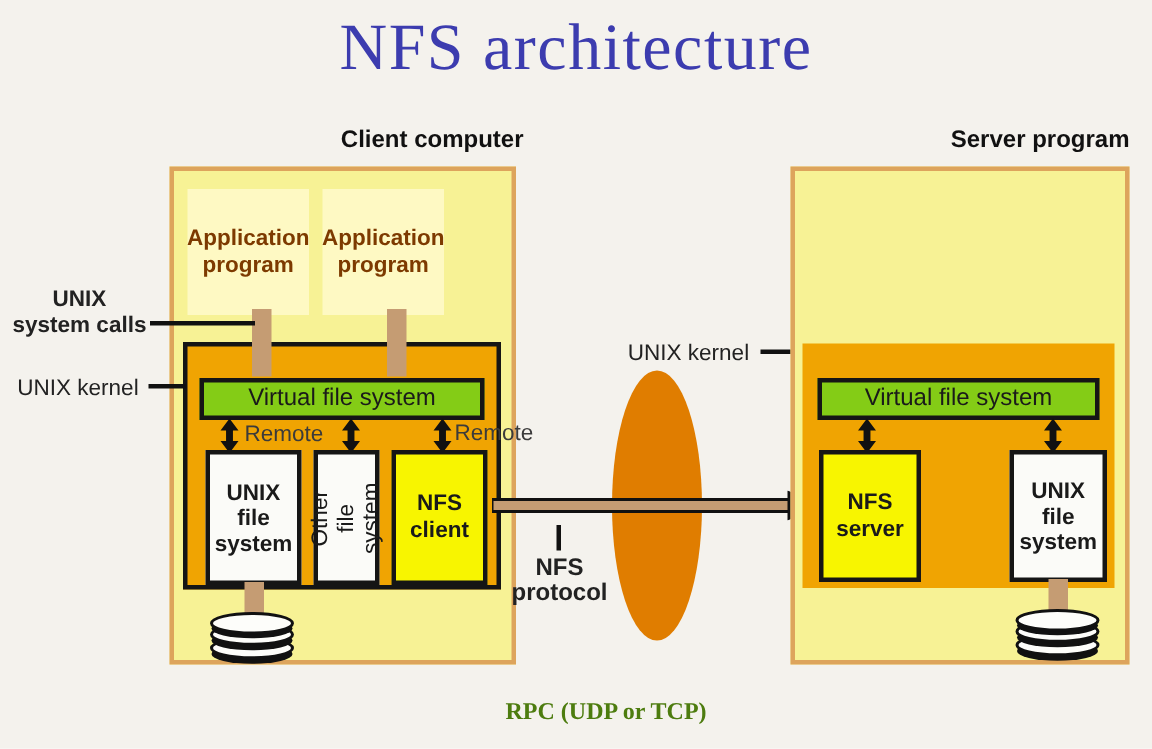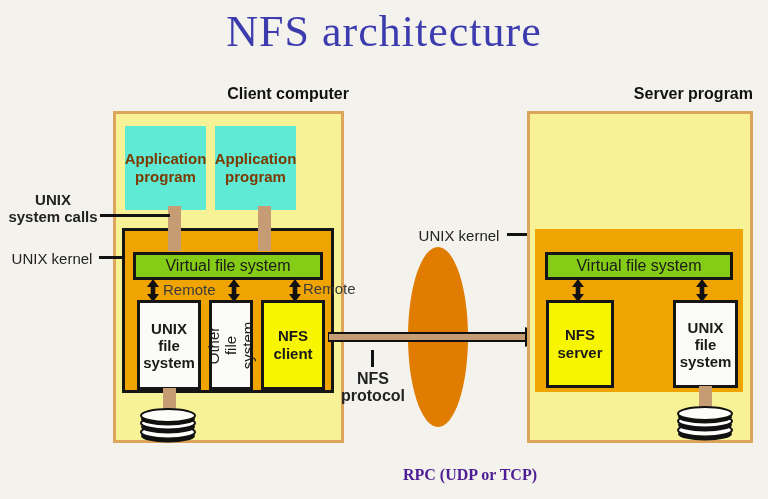--- a/index.html
+++ b/index.html
@@ -17,35 +17,35 @@
     left:0; top:6px; width:768px; text-align:center;
     font-family:"Liberation Serif", serif;
     font-size:44px; color:#3c3caf; letter-spacing:1px;
   }
   .machine-label { top:85px; font-size:16px; font-weight:bold; text-align:right; color:#111; }
 
   .outer-box { background:#f7f295; border:3px solid #dda45c; }
   .kernel-box { background:#f0a402; }
   .kernel-box.bordered { border:3px solid #151515; }
   .app-box {
-    background:#5eead4; color:#7d3a00; font-weight:bold;
+    background:#fef9c3; color:#7d3a00; font-weight:bold;
     font-size:15px; line-height:18px;
   }
   .white-box { background:#fbfbf8; border:3px solid #151515; font-size:15px; line-height:17px; }
   .vfs-box { background:#84cc16; border:3px solid #151515; font-size:16px; }
   .yellow-box { background:#f8f500; border:3px solid #151515; font-size:15px; line-height:18px; }
   .connector { background:#c59c73; }
   .pointer-line { background:#111; height:3px; }
   .small-label { font-size:15px; line-height:17px; color:#222; }
   .flow-label { font-size:15px; color:#3b3b3b; }
   .rot-text { transform:rotate(-90deg); white-space:pre-line; text-align:center; font-size:15px; line-height:17px; }
   .network-ellipse { background:#e07d00; border-radius:50%; }
   .rpc-label {
     font-family:"Liberation Serif", serif; font-size:16px; font-weight:600;
-    text-align:right; color:#4c1d95;
+    text-align:left; color:#4d7c0f;
   }
   svg { display:block; }
 </style>
 </head>
 <body>
 
 <div class="canvas">
 
   <div class="abs page-title">NFS architecture</div>
 

